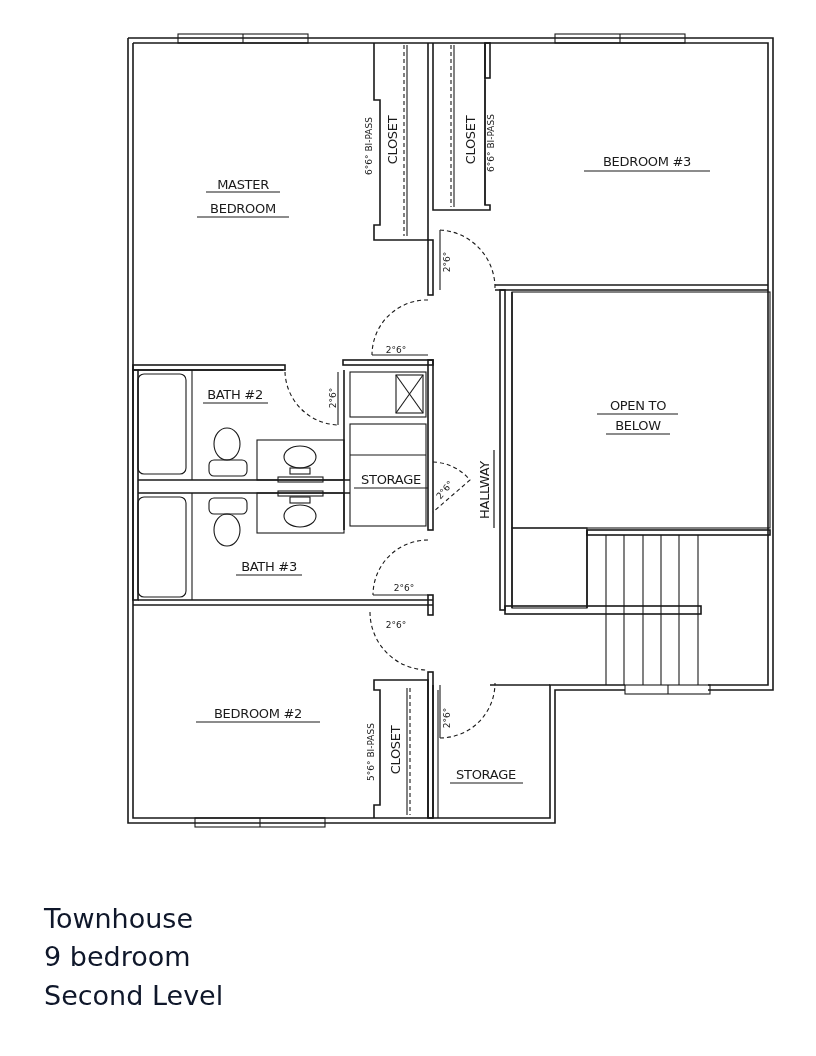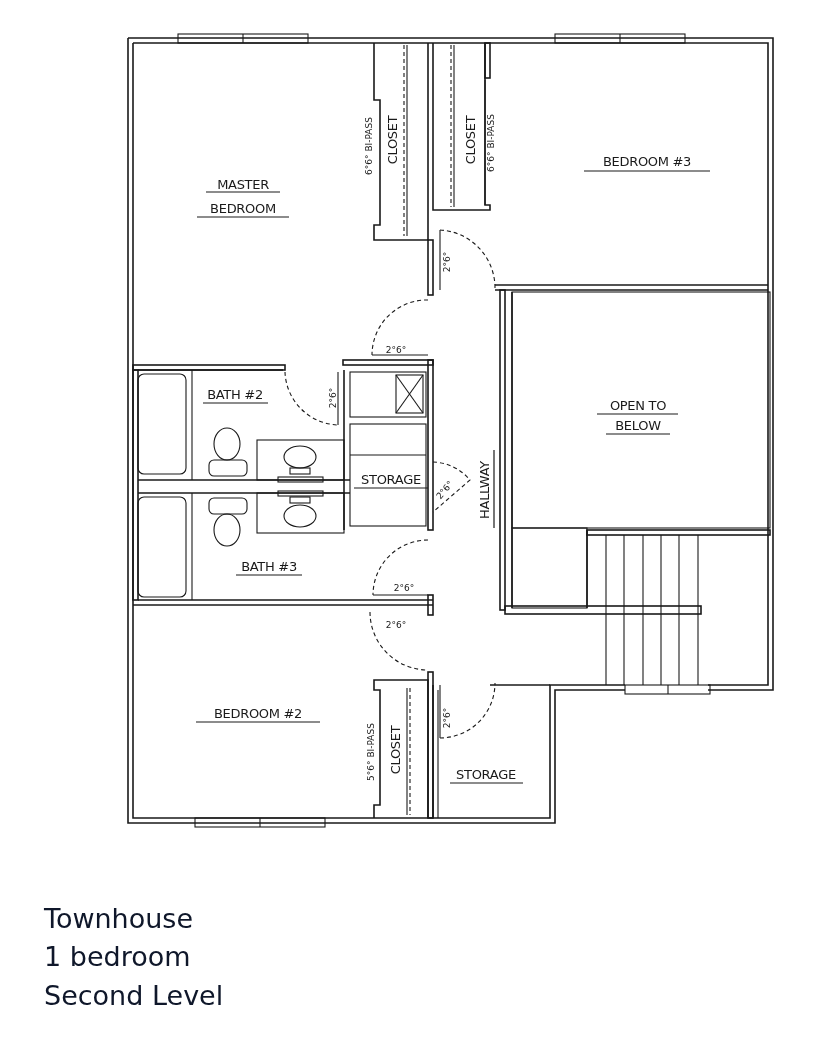--- a/index.html
+++ b/index.html
@@ -183,14 +183,14 @@
     <text class="sm" x="396" y="353" text-anchor="middle">2°6°</text>
     <text class="sm" transform="translate(336,398) rotate(-90)" text-anchor="middle">2°6°</text>
     <text class="sm" transform="translate(447,492) rotate(-50)" text-anchor="middle">2°6°</text>
     <text class="sm" x="404" y="591" text-anchor="middle">2°6°</text>
     <text class="sm" x="396" y="628" text-anchor="middle">2°6°</text>
     <text class="sm" transform="translate(450,718) rotate(-90)" text-anchor="middle">2°6°</text>
   </g>
 </svg>
 
 <div class="caption" style="top:900px;">Townhouse</div>
-<div class="caption" style="top:938px;">1 bedroom</div>
+<div class="caption" style="top:938px;">9 bedroom</div>
 <div class="caption" style="top:977px;">Second Level</div>
 
 </body></html>

